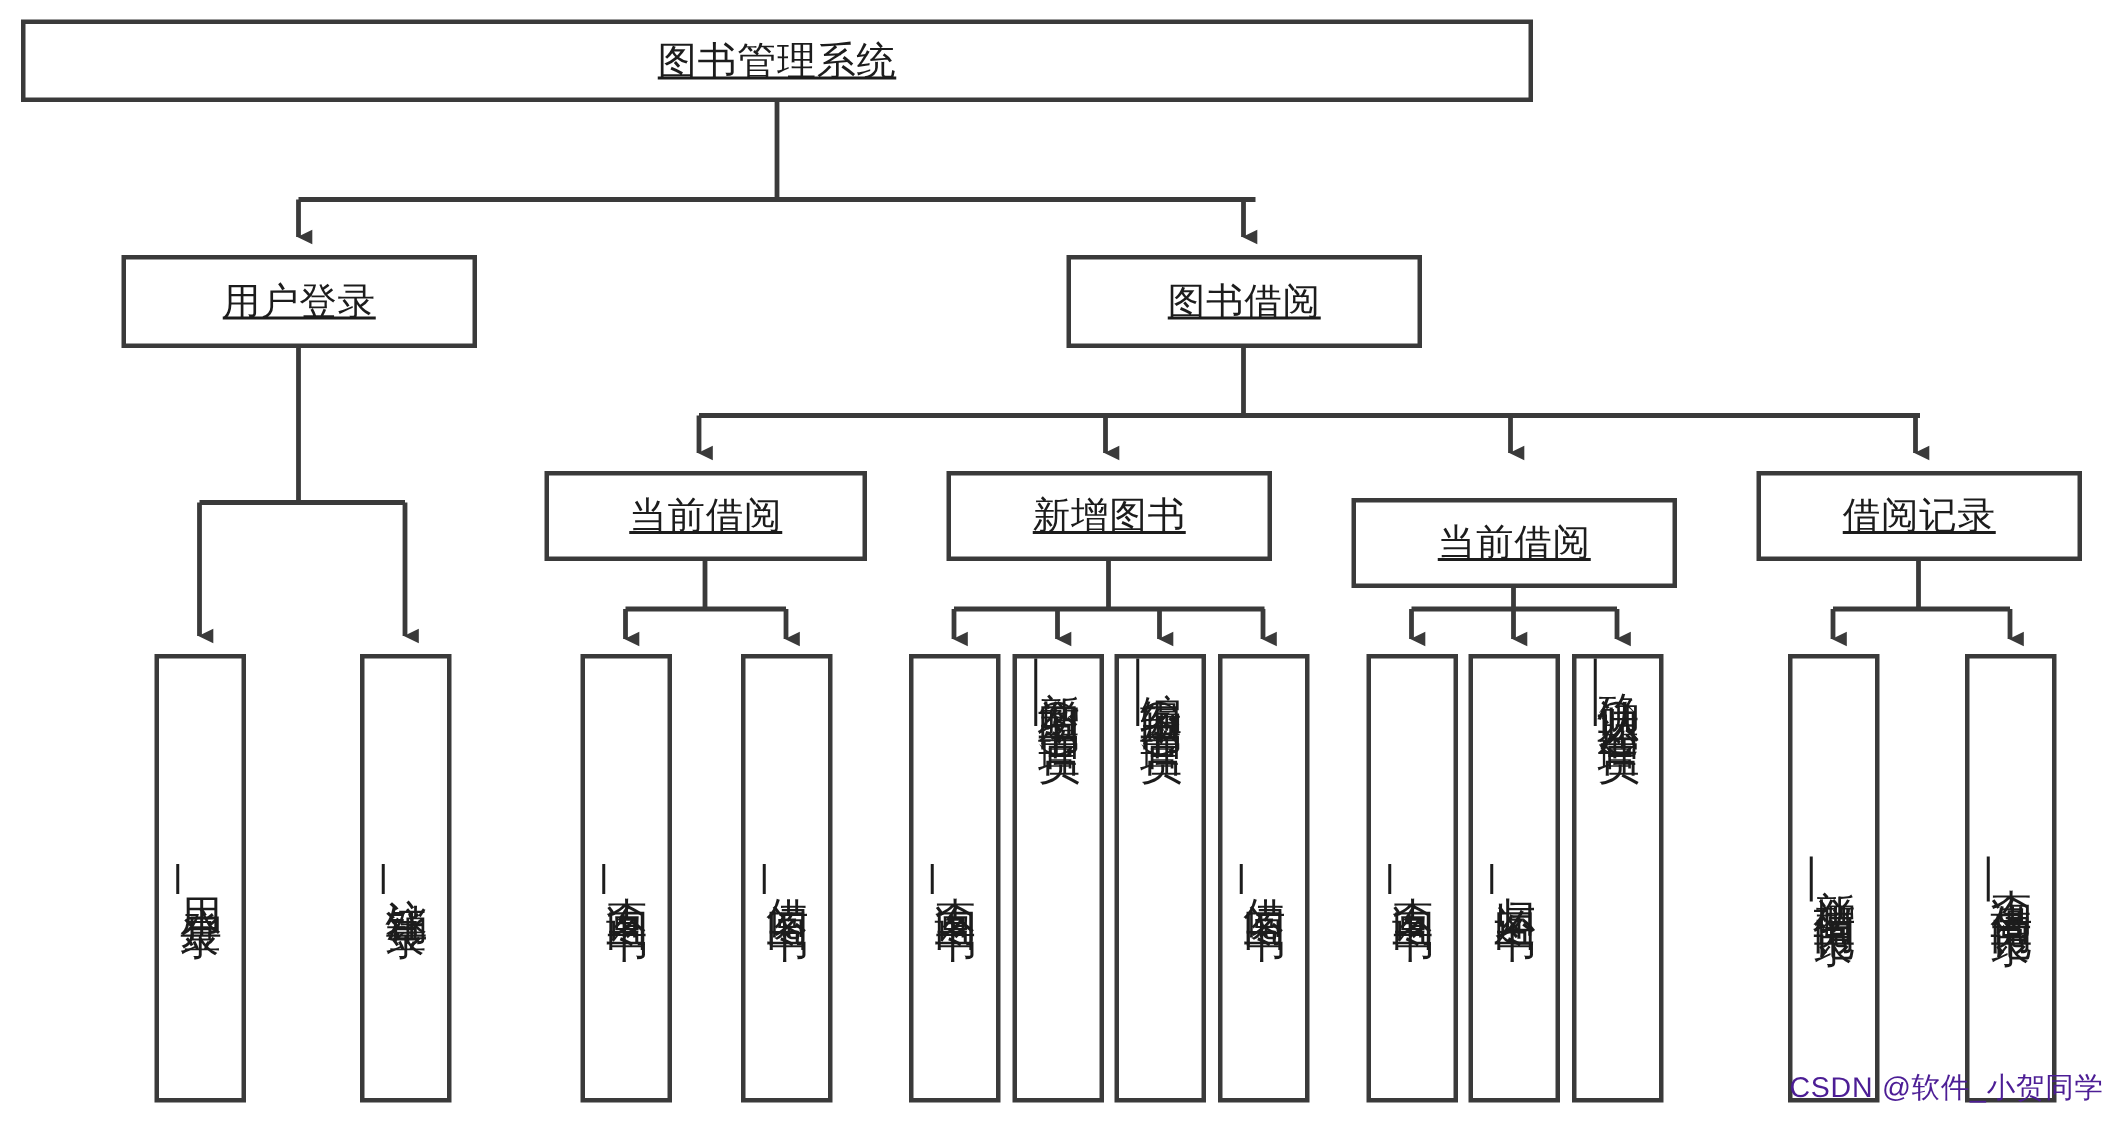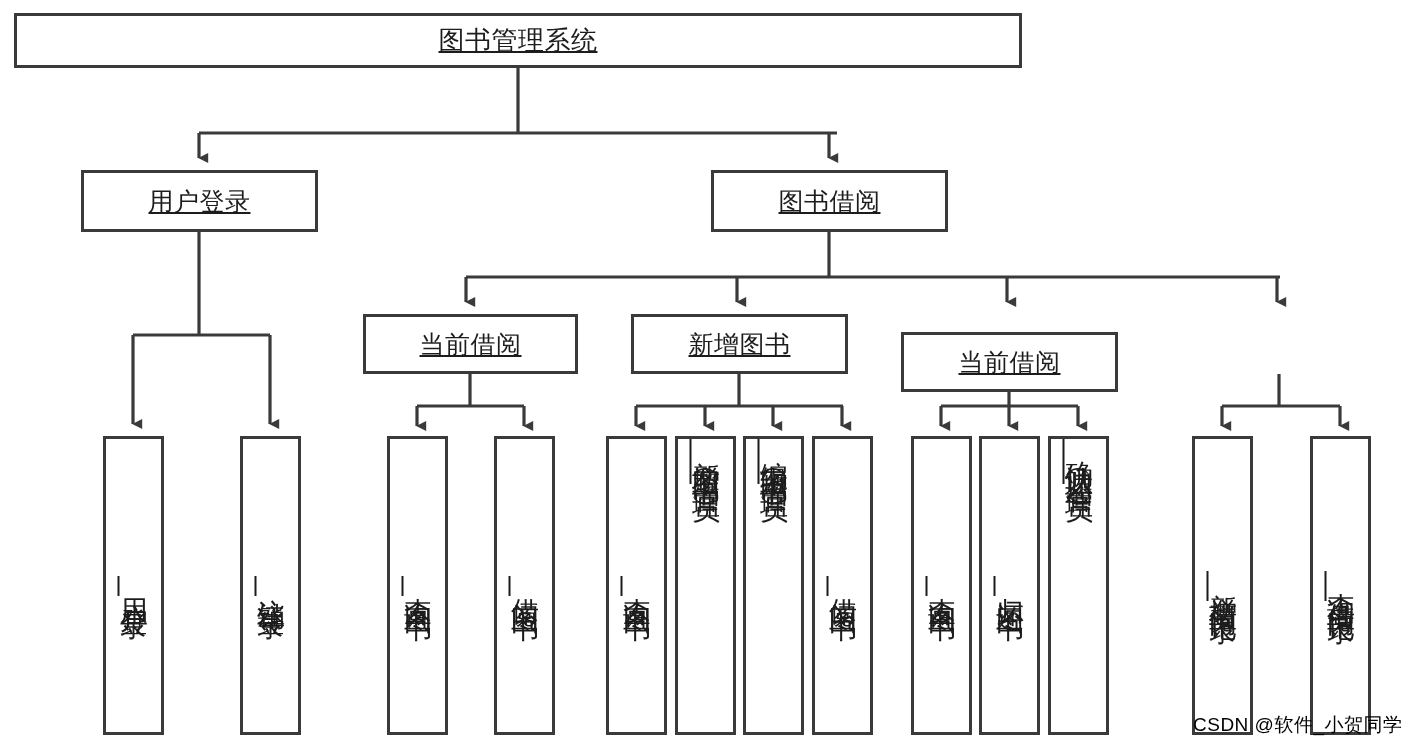--- a/index.html
+++ b/index.html
@@ -64,21 +64,21 @@
     white-space: nowrap;
     margin: 0 auto;
   }
   .node.vert.align-mid { align-items: center; }
   .node.vert.align-top { align-items: flex-start; }
   .watermark {
     position: absolute;
     left: 1193px;
     top: 712px;
     font-size: 19px;
-    color: #000000;
+    color: #4c1d95;
     white-space: nowrap;
     letter-spacing: 0.5px;
   }
 </style>
 </head>
 <body>
 
 <div id="canvas">
 
   <svg id="wires" viewBox="0 0 1405 747" xmlns="http://www.w3.org/2000/svg">
@@ -148,20 +148,23 @@
   </div>
 
   <div class="node horiz" style="left:631px; top:314px; width:217px; height:60px;">
     <span class="label">新增图书</span>
   </div>
 
   <div class="node horiz" style="left:901px; top:332px; width:217px; height:60px;">
     <span class="label">当前借阅</span>
   </div>
 
+  <div class="node horiz" style="left:1171px; top:314px; width:217px; height:60px;">
+    <span class="label">借阅记录</span>
+  </div>
 
   <div class="node vert align-mid" style="left:103px; top:436px; width:61px; height:299px;">
     <span class="label">用户登录</span>
   </div>
 
   <div class="node vert align-mid" style="left:240px; top:436px; width:61px; height:299px;">
     <span class="label">注销登录</span>
   </div>
 
   <div class="node vert align-mid" style="left:387px; top:436px; width:61px; height:299px;">

